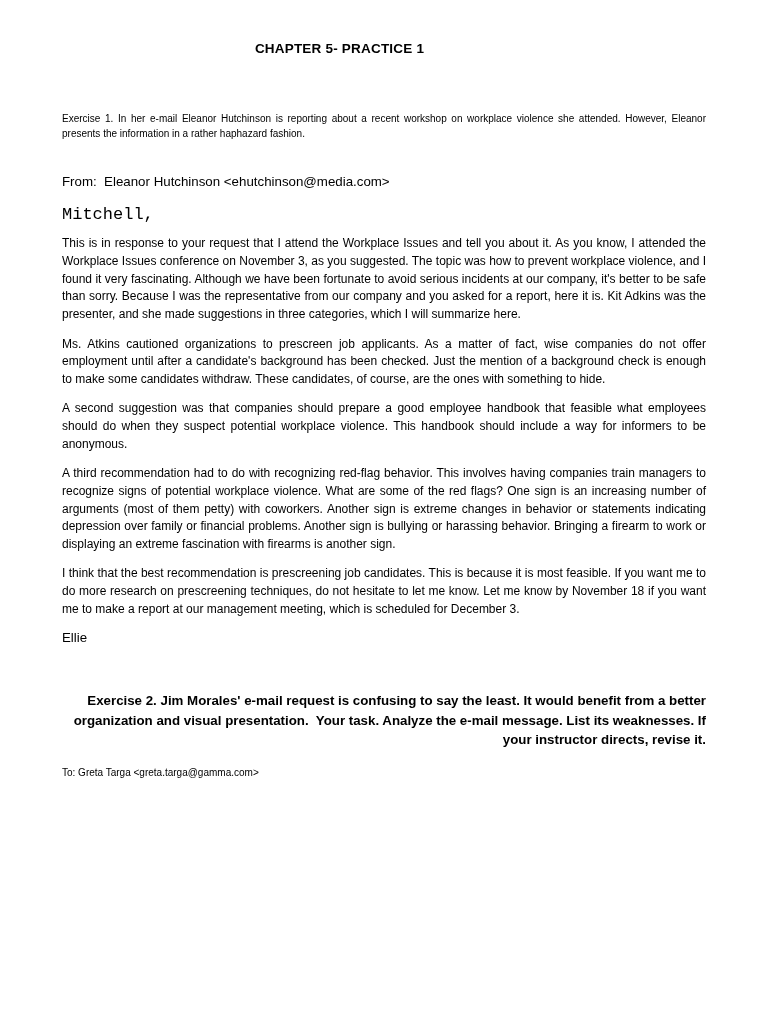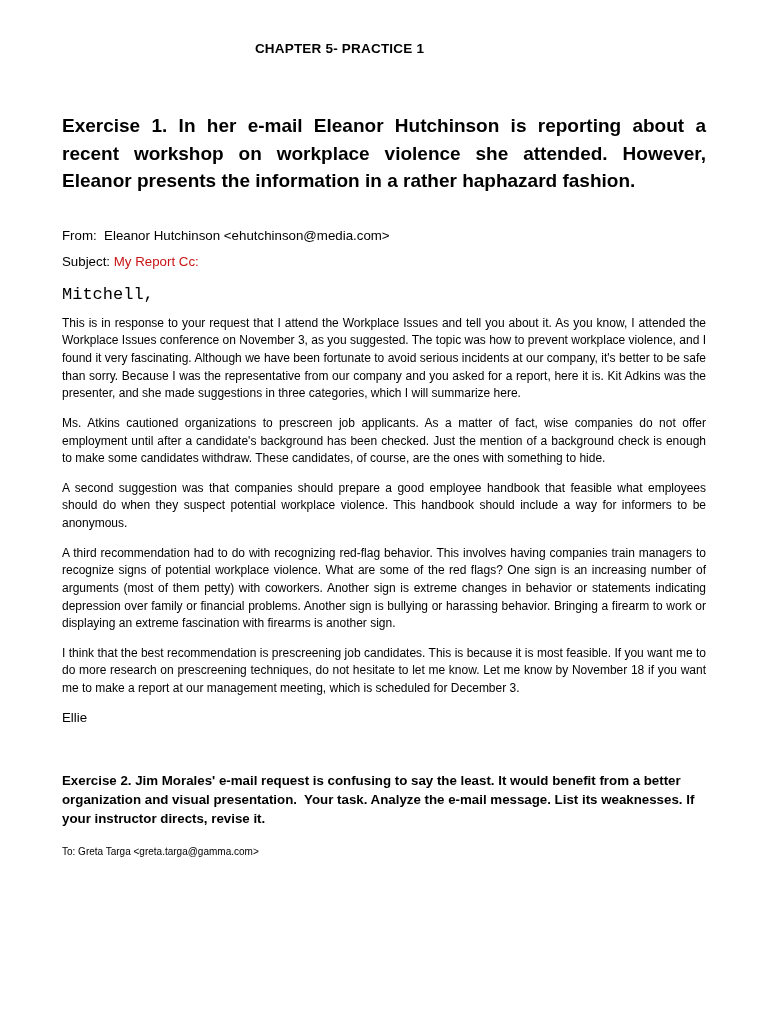--- a/index.html
+++ b/index.html
@@ -31,22 +31,22 @@
     padding-top: 41px;
   }
   .content {
     margin-top: 0;
     padding-left: 12px;
     padding-right: 0px;
     width: 656px;
     box-sizing: border-box;
   }
   .ex-intro {
-    font-size: 19px;
-    font-weight: bold;
+    font-size: 10px;
+    font-weight: normal;
     line-height: 1.46;
     text-align: justify;
     margin: 0;
   }
   .ex-intro.first {
     margin-top: 56px;
   }
   .ex-intro.second {
     margin-top: 17px;
   }
@@ -79,21 +79,21 @@
     font-size: 13.3px;
     margin: 10px 0 0 0;
   }
   .ex2-block {
     margin-top: 46px;
   }
   .ex2-head {
     font-size: 13.3px;
     font-weight: bold;
     line-height: 1.46;
-    text-align: left;
+    text-align: right;
     margin: 0;
     white-space: pre-wrap;
   }
   .ex2-to {
     font-size: 10px;
     margin: 17px 0 0 0;
   }
 </style>
 </head>
 <body>
@@ -102,21 +102,20 @@
 
   <h1 class="doc-title">CHAPTER 5- PRACTICE 1</h1>
 
   <div class="content">
 
     <p class="ex-intro first">Exercise 1. In her e-mail Eleanor Hutchinson is reporting about a recent workshop on workplace violence she attended. However, Eleanor presents the information in a rather haphazard fashion.</p>
 
 
     <div class="mail-header">
       <div class="mail-line">From:  Eleanor Hutchinson &lt;ehutchinson@media.com&gt;</div>
-      <div class="mail-line"><span>Subject: </span><span class="subject-value">My Report Cc:</span></div>
     </div>
 
     <p class="greeting">Mitchell,</p>
 
     <p class="body-para">This is in response to your request that I attend the Workplace Issues and tell you about it. As you know, I attended the Workplace Issues conference on November 3, as you suggested. The topic was how to prevent workplace violence, and I found it very fascinating. Although we have been fortunate to avoid serious incidents at our company, it's better to be safe than sorry. Because I was the representative from our company and you asked for a report, here it is. Kit Adkins was the presenter, and she made suggestions in three categories, which I will summarize here.</p>
 
     <p class="body-para">Ms. Atkins cautioned organizations to prescreen job applicants. As a matter of fact, wise companies do not offer employment until after a candidate's background has been checked. Just the mention of a background check is enough to make some candidates withdraw. These candidates, of course, are the ones with something to hide.</p>
 
     <p class="body-para">A second suggestion was that companies should prepare a good employee handbook that feasible what employees should do when they suspect potential workplace violence. This handbook should include a way for informers to be anonymous.</p>
 

